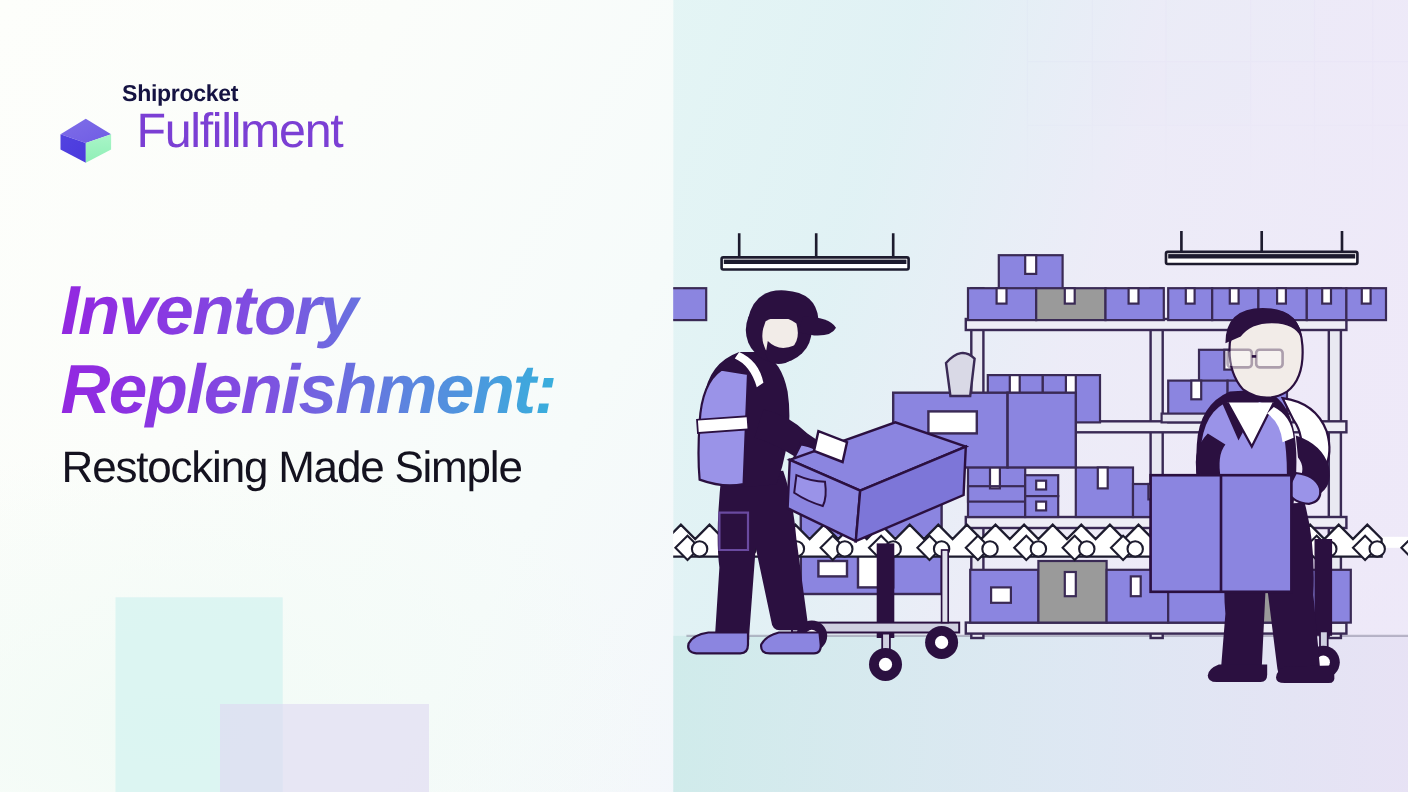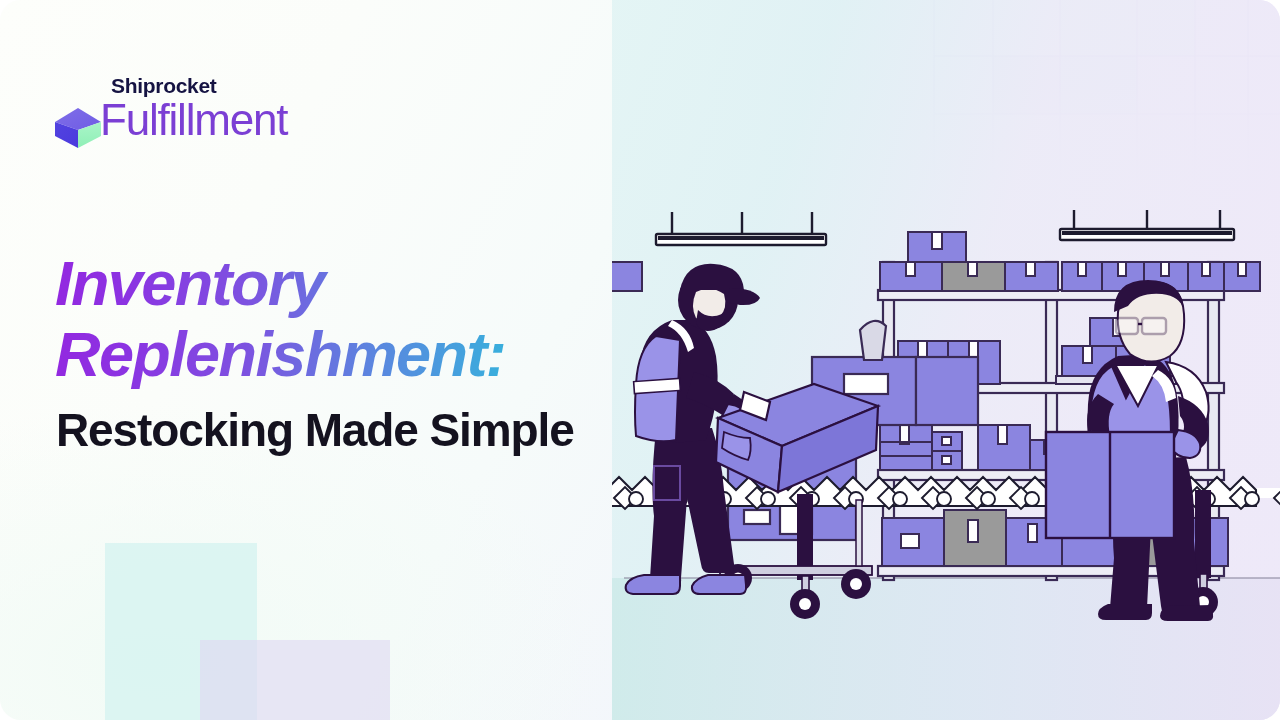--- a/index.html
+++ b/index.html
@@ -12,21 +12,20 @@
   #stage {
     position: relative;
     width: 1280px;
     height: 720px;
     overflow: hidden;
     background:
       radial-gradient(ellipse 70% 60% at 96% 4%,  #ece6fb 0%, rgba(236,230,251,0) 60%),
       radial-gradient(ellipse 60% 70% at 100% 95%, #ece7fa 0%, rgba(236,231,250,0) 62%),
       radial-gradient(ellipse 55% 55% at 12% 92%, #f2fbf6 0%, rgba(242,251,246,0) 65%),
       linear-gradient(118deg, #fdfefb 0%, #fbfdfa 22%, #f6fbfa 44%, #f3f6fb 62%, #f2eefb 82%, #f0e9fa 100%);
-    border-radius: 21px;
   }
 
   
   .bg-grid {
     position:absolute; top:-2px; right:0; width:372px; height:190px;
     -webkit-mask-image: linear-gradient(to bottom, #000 0%, #000 46%, rgba(0,0,0,0.35) 72%, rgba(0,0,0,0) 100%);
             mask-image: linear-gradient(to bottom, #000 0%, #000 46%, rgba(0,0,0,0.35) 72%, rgba(0,0,0,0) 100%);
   }
   .sq-cyan {
     position:absolute; left:105px; top:543px; width:152px; height:177px;
@@ -38,40 +37,40 @@
   }
 
   
   .logo { position:absolute; left:52px; top:74px; width:300px; height:92px; }
   .logo .word {
     position:absolute; left:59px; top:0;
     font-size:21px; font-weight:700; letter-spacing:-0.3px;
     color:#151342;
   }
   .logo .fulfil {
-    position:absolute; left:48px; top:24px;
+    position:absolute; left:72px; top:24px;
     font-size:44px; font-weight:400; letter-spacing:-1.2px;
     color:#7b3fd4; line-height:1;
   }
   .logo .mark { position:absolute; left:0; top:32px; width:52px; height:44px; }
 
   
   .headline {
     position:absolute; left:55px; top:248px; width:640px;
     font-size:63px; font-weight:700; line-height:1.13;
     letter-spacing:-1.6px;
     background: linear-gradient(92deg,#9328e0 0%, #8b34e2 12%, #7d52e0 30%, #5b86df 50%, #36b2dc 72%, #21c7e2 88%, #1ec9e4 100%);
     -webkit-background-clip:text; background-clip:text;
     -webkit-text-fill-color:transparent; color:transparent;
     white-space:pre-line;
     font-style:italic;
   }
   .subhead {
     position:absolute; left:56px; top:403px;
-    font-size:46px; font-weight:700; letter-spacing:-1.1px;
+    font-size:40px; font-weight:400; letter-spacing:-1.1px;
     color:#14121f;
   }
 
   
   .illo { position:absolute; left:612px; top:0; width:668px; height:720px; }
 </style>
 </head>
 <body>
 
 <div id="stage">

